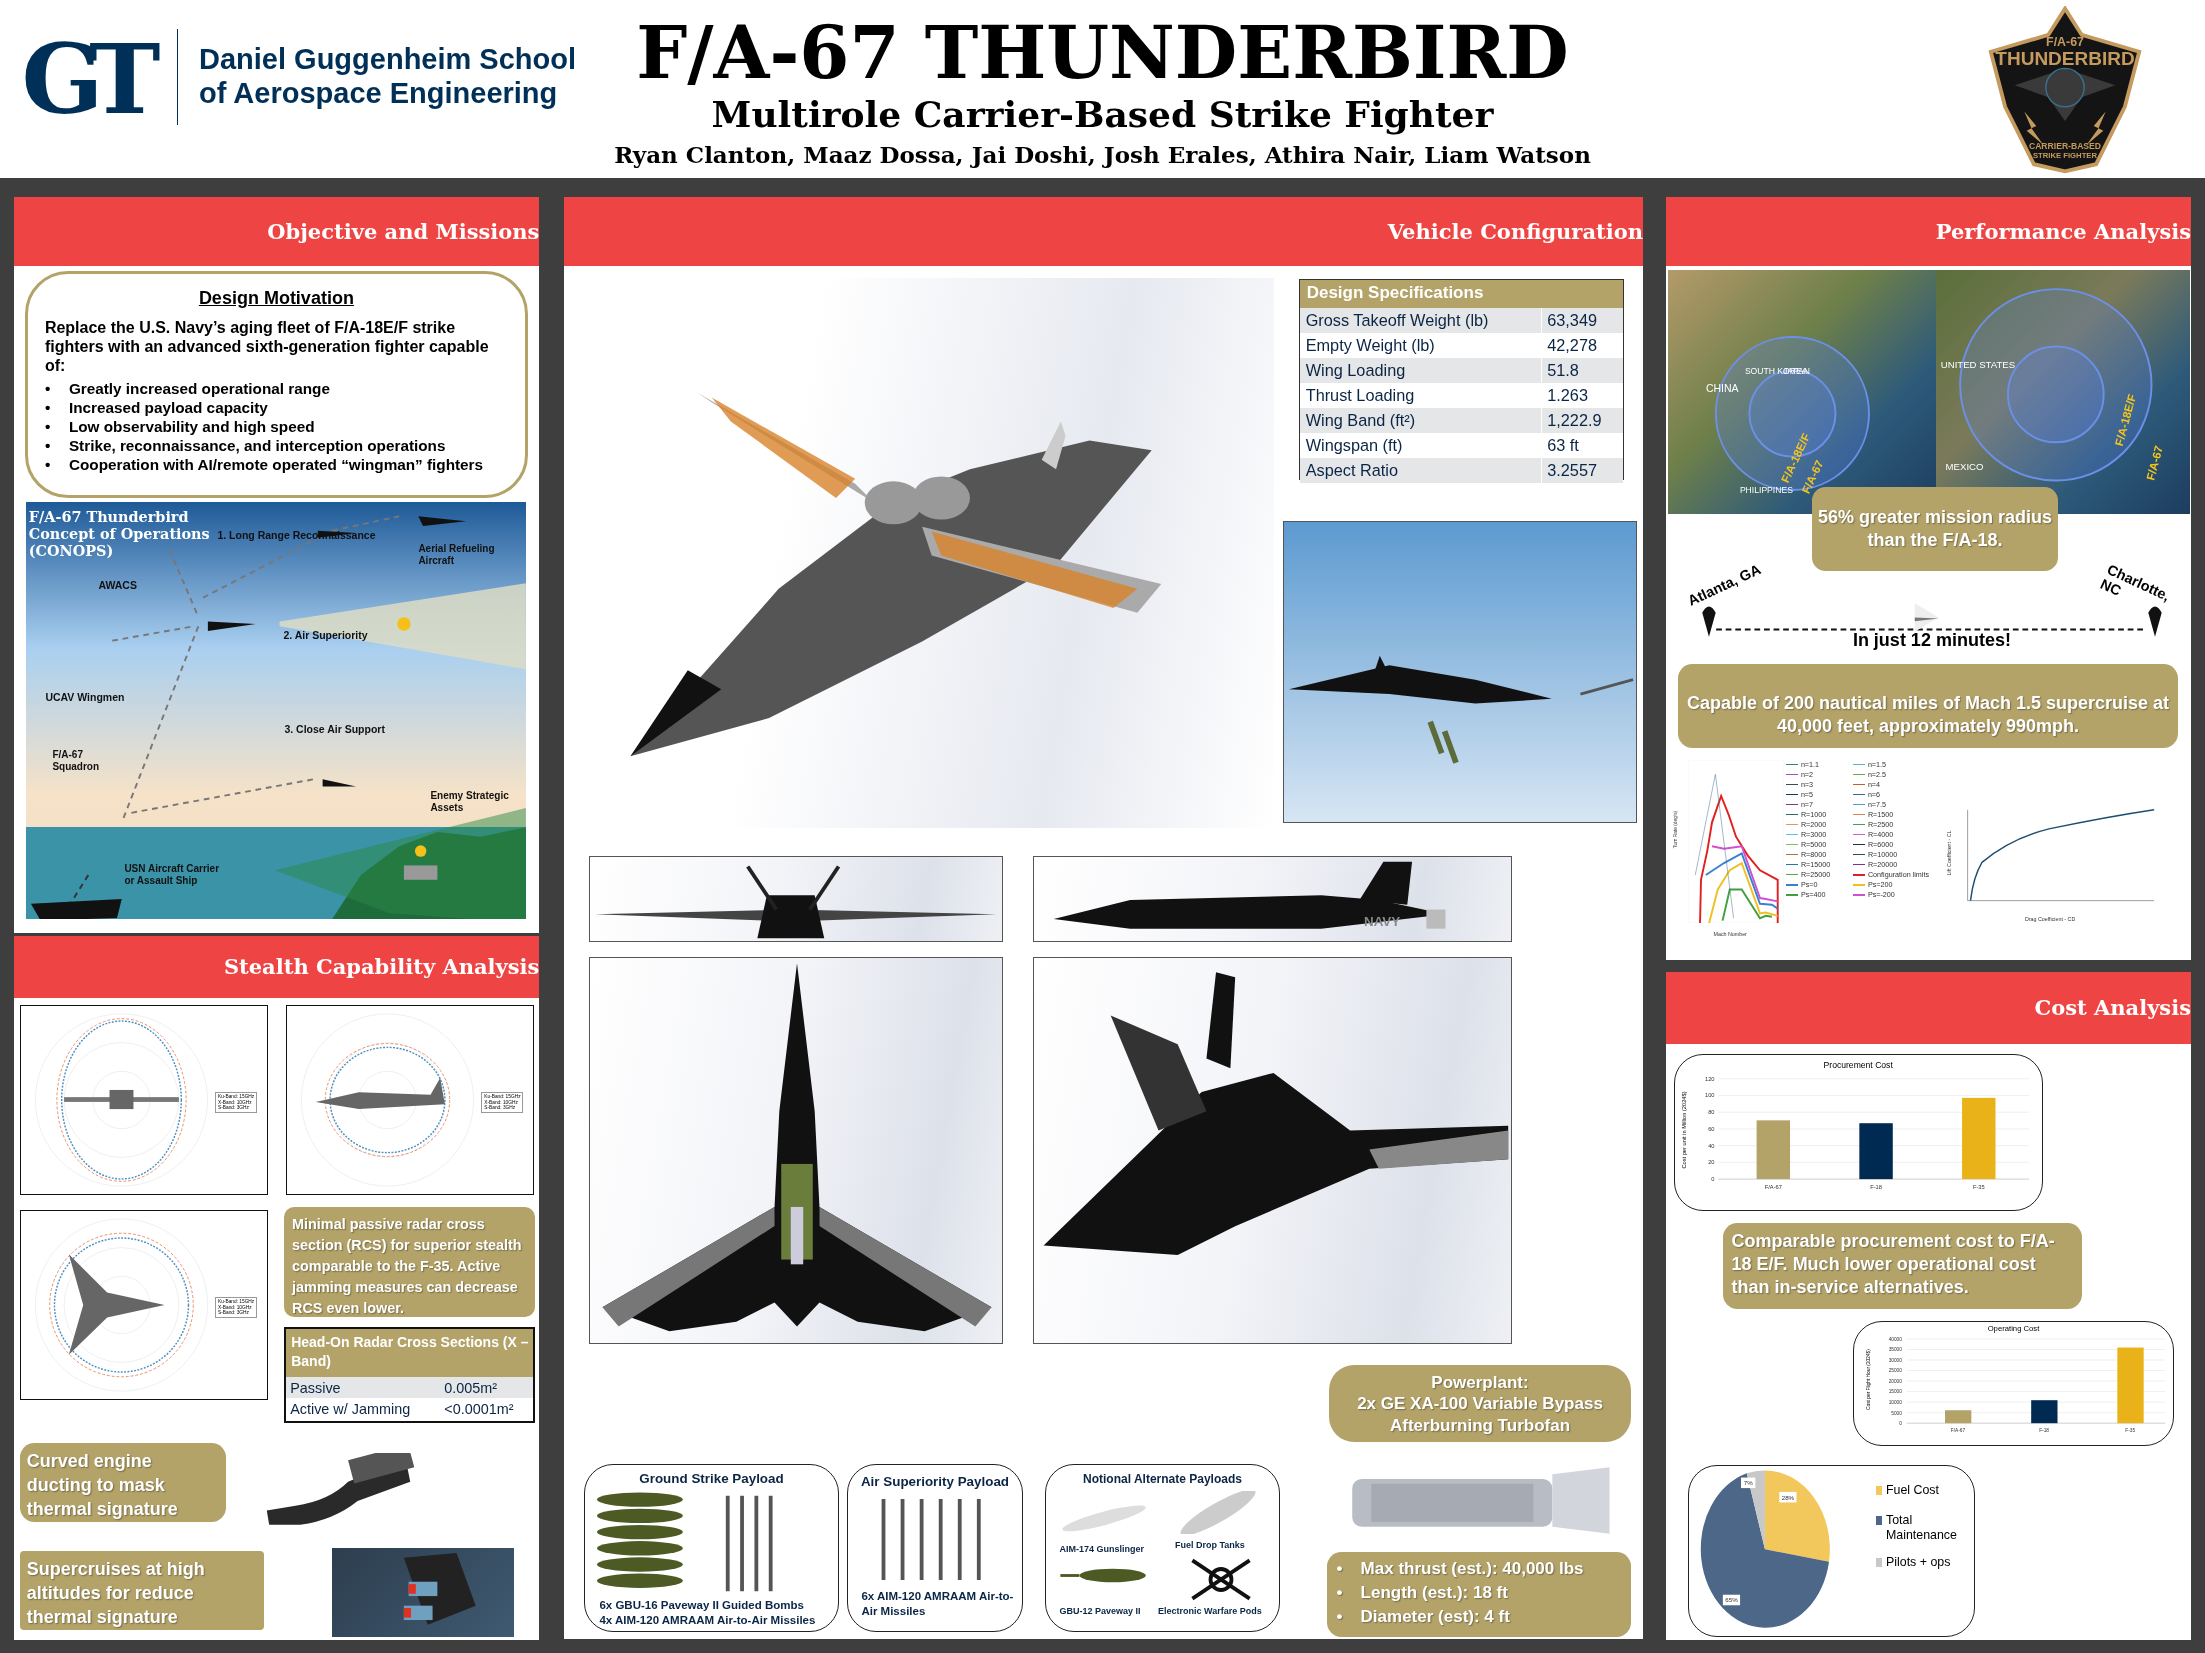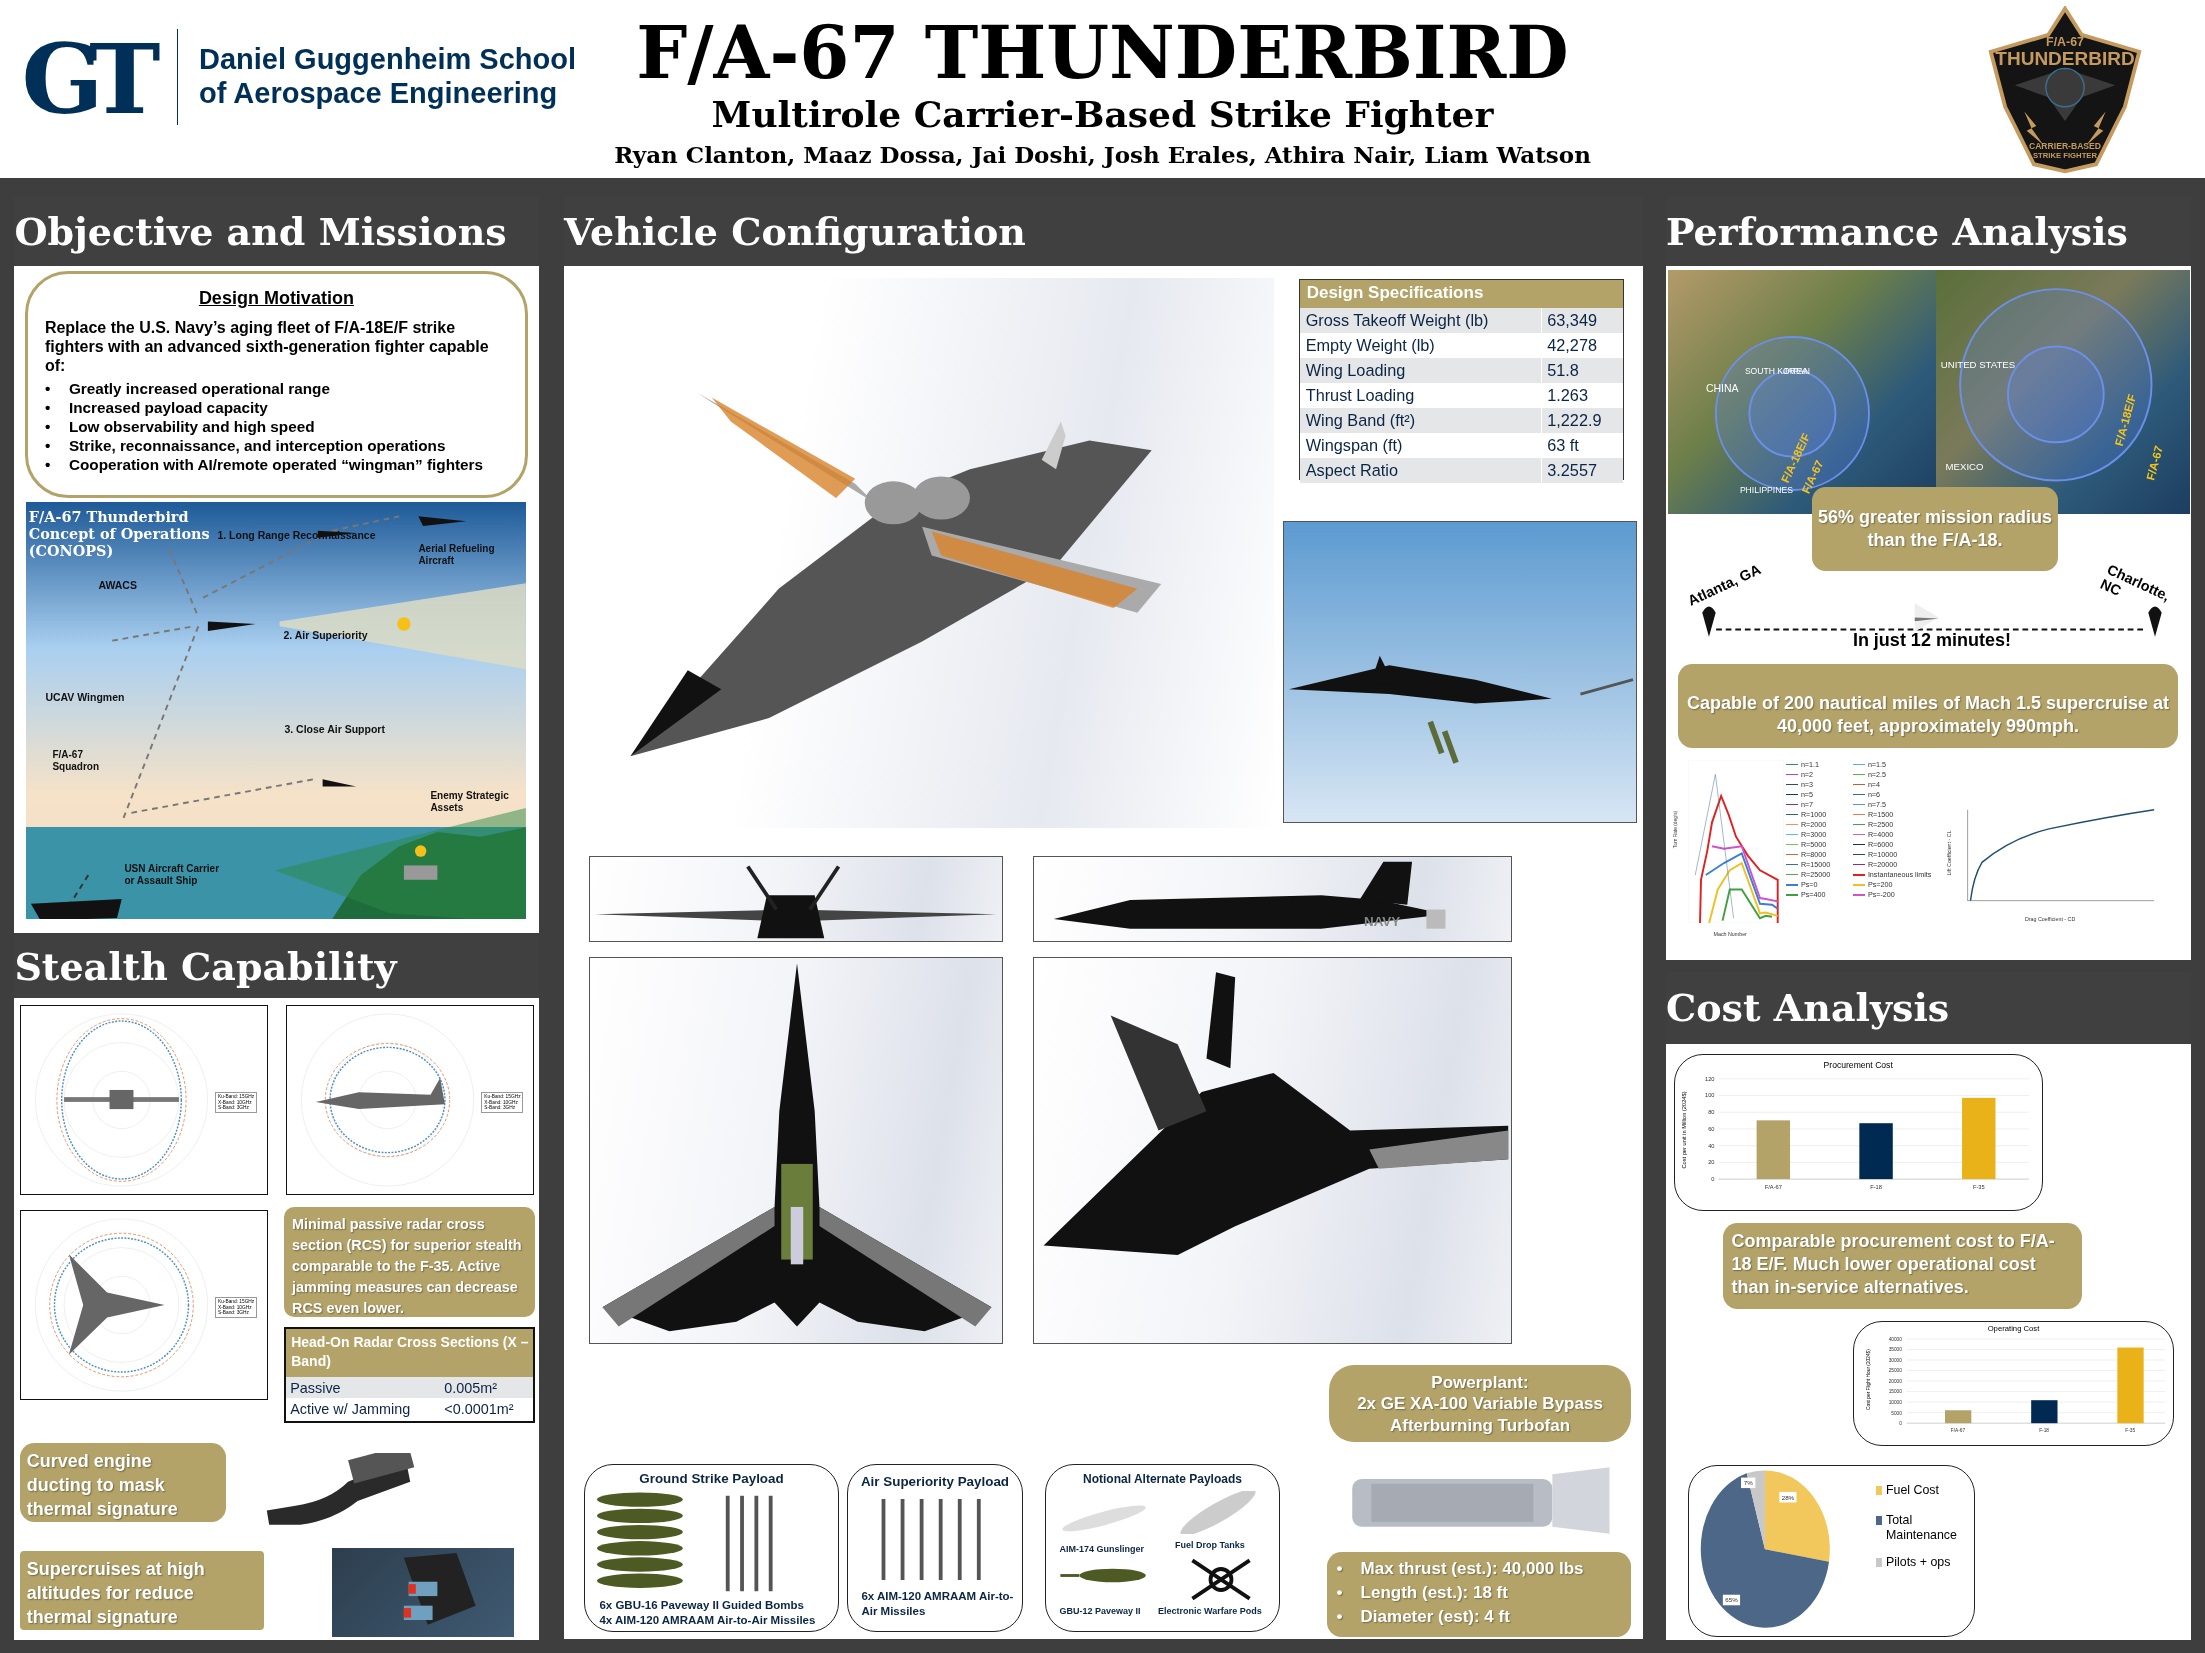--- a/index.html
+++ b/index.html
@@ -13,21 +13,21 @@
   #gt-mark{position:absolute;left:0;top:0;font-family:"DejaVu Serif",serif;font-weight:bold;font-size:96px;line-height:101px;color:#003057;letter-spacing:-14.4px}
   #gt-divider{position:absolute;left:177px;top:29px;width:1.4px;height:96px;background:#003057}
   #school-name{position:absolute;left:199px;top:42px;font-size:29px;line-height:34px;color:#003057;font-weight:bold}
   #title{position:absolute;left:0;width:2205px;top:12px;text-align:center;font-size:72px;font-weight:bold;line-height:81px}
   #subtitle{position:absolute;left:0;width:2205px;top:93px;text-align:center;font-size:36px;font-weight:bold;line-height:43px}
   #authors{position:absolute;left:0;width:2205px;top:140px;text-align:center;font-size:23px;font-weight:bold;line-height:29px}
   #badge{position:absolute;left:1986px;top:5.7px;width:158px;height:168px}
   
   #main-bg{position:absolute;left:0;top:178px;width:2205px;height:1476px;background:#3e3e3e}
   .panel{position:absolute;background:#fff}
-  .panel-head{position:absolute;left:0;top:0;width:100%;height:69px;background:#404040;color:#fff;text-align:left;font-weight:bold;font-size:38px;line-height:69px}
+  .panel-head{position:absolute;left:0;top:0;width:100%;height:69px;background:#ef4444;color:#fff;text-align:right;font-weight:bold;font-size:21px;line-height:69px}
   .gold-box{position:absolute;background:#b3a369;color:#fff;font-weight:bold;border-radius:14.4px;text-shadow:1px 1px 1.4px rgba(0,0,0,.35)}
   .rounded-outline{position:absolute;border:1.4px solid #222;border-radius:29px;background:#fff}
   table{border-collapse:collapse}
   .spec td{font-size:16.3px;color:#0b2545;padding:0 5.7px;height:25px}
   .spec tr:nth-child(odd) td{background:#e5e6e8}
   .spec tr:nth-child(even) td{background:#fff}
   .spec td.v{border-left:1.4px solid #fff}
   .img-frame{position:absolute;border:1px solid #555;background:linear-gradient(100deg,#fff 0%,#f3f4f8 45%,#dde1ea 80%,#eef0f4 100%);overflow:hidden}
   .legend-item{display:flex;align-items:center;gap:2.9px;font-size:7.2px;line-height:10px;color:#333}
   .legend-line{width:12.4px;height:1.4px;display:inline-block}
@@ -527,21 +527,21 @@
       <div class="legend-item">
           <span class="legend-line" style="background:#803090"></span>
           <span>R=20000</span>
         </div>
       <div class="legend-item">
           <span class="legend-line" style="background:#60a050"></span>
           <span>R=25000</span>
         </div>
       <div class="legend-item">
           <span class="legend-line" style="background:#e02020;height:2.4px"></span>
-          <span>Instantaneous limits</span>
+          <span>Configuration limits</span>
         </div>
       <div class="legend-item">
           <span class="legend-line" style="background:#3a80d0;height:2.4px"></span>
           <span>Ps=0</span>
         </div>
       <div class="legend-item">
           <span class="legend-line" style="background:#f0c020;height:2.4px"></span>
           <span>Ps=200</span>
         </div>
       <div class="legend-item">

